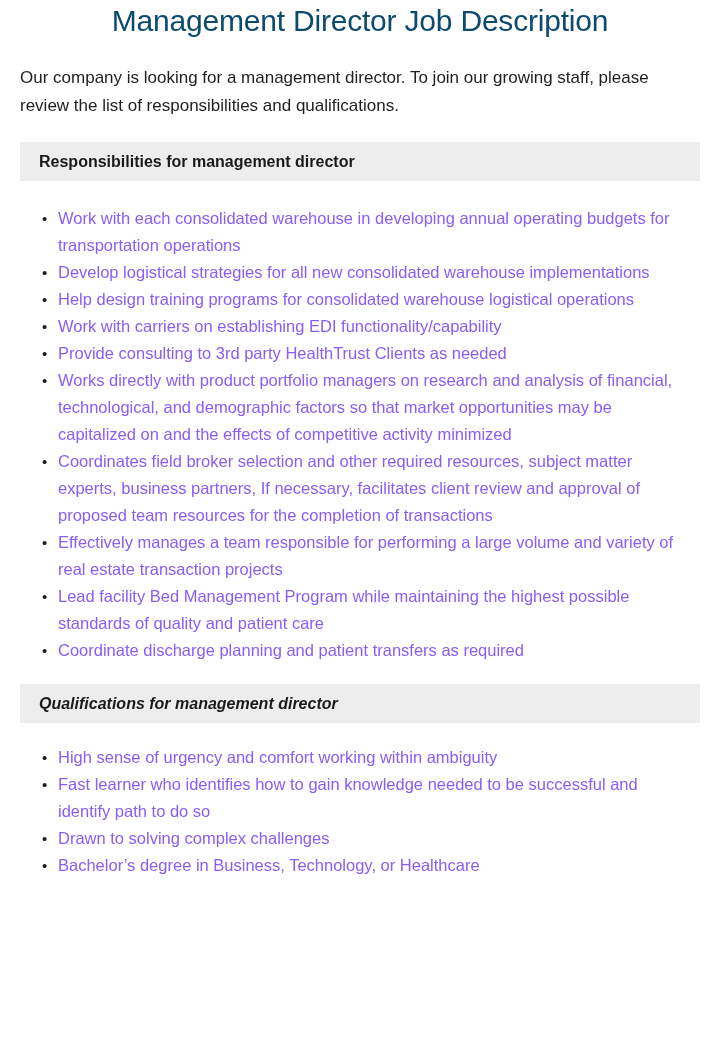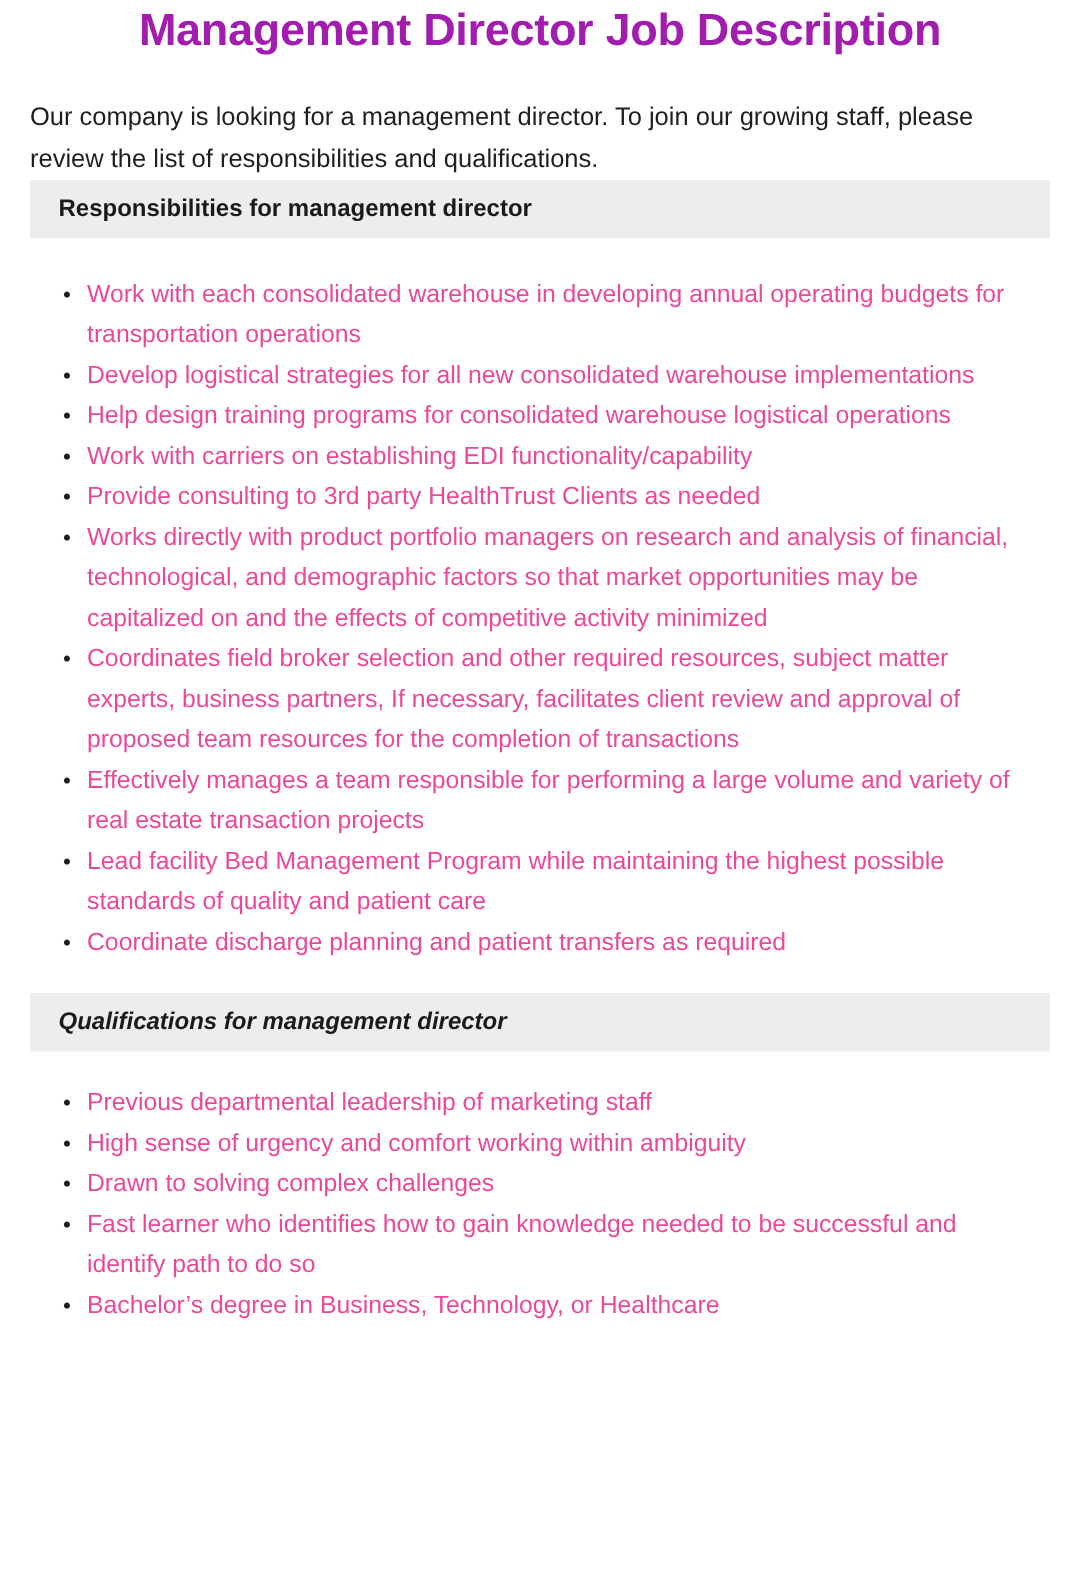--- a/index.html
+++ b/index.html
@@ -19,23 +19,23 @@
   .page {
     width: 720px;
     height: 1056px;
     box-sizing: border-box;
     padding: 0;
     position: relative;
   }
 
   .doc-title {
     font-size: 30px;
-    font-weight: bold;
+    font-weight: normal;
     text-align: center;
-    color: #a21caf;
+    color: #0c4a6e;
     letter-spacing: -0.2px;
     line-height: 1.12;
     margin: 0;
     padding: 4px 20px 0 20px;
   }
 
   .intro {
     font-size: 17px;
     line-height: 28px;
     color: #1f1f1f;
@@ -52,38 +52,39 @@
     margin: 0 20px 0 20px;
     padding: 9px 0 9px 19px;
     font-size: 16px;
     font-weight: bold;
     color: #1a1a1a;
     line-height: 21px;
     box-sizing: border-box;
   }
 
   .section-responsibilities .section-header {
+    margin-top: 22px;
   }
 
   .section-qualifications .section-header {
     margin-top: 20px;
     font-style: italic;
   }
 
   ul.bullets {
     list-style: none;
     margin: 0;
     padding: 0;
   }
 
   ul.bullets li {
     position: relative;
     font-size: 16.5px;
     line-height: 27px;
-    color: #ec4899;
+    color: #8b5cf6;
     padding: 0 40px 0 58px;
     margin: 0;
   }
 
   ul.bullets li::before {
     content: "\2022";
     position: absolute;
     left: 42px;
     top: 0;
     font-size: 15px;
@@ -120,21 +121,20 @@
         <li>Coordinates field broker selection and other required resources, subject matter experts, business partners, If necessary, facilitates client review and approval of proposed team resources for the completion of transactions</li>
         <li>Effectively manages a team responsible for performing a large volume and variety of real estate transaction projects</li>
         <li>Lead facility Bed Management Program while maintaining the highest possible standards of quality and patient care</li>
         <li>Coordinate discharge planning and patient transfers as required</li>
       </ul>
   </div>
 
   <div class="section section-qualifications">
     <div class="section-header">Qualifications for management director</div>
     <ul class="bullets">
-        <li>Previous departmental leadership of marketing staff</li>
         <li>High sense of urgency and comfort working within ambiguity</li>
+        <li>Fast learner who identifies how to gain knowledge needed to be successful and identify path to do so</li>
         <li>Drawn to solving complex challenges</li>
-        <li>Fast learner who identifies how to gain knowledge needed to be successful and identify path to do so</li>
         <li>Bachelor’s degree in Business, Technology, or Healthcare</li>
       </ul>
   </div>
 
 </div>
 
 </body></html>

